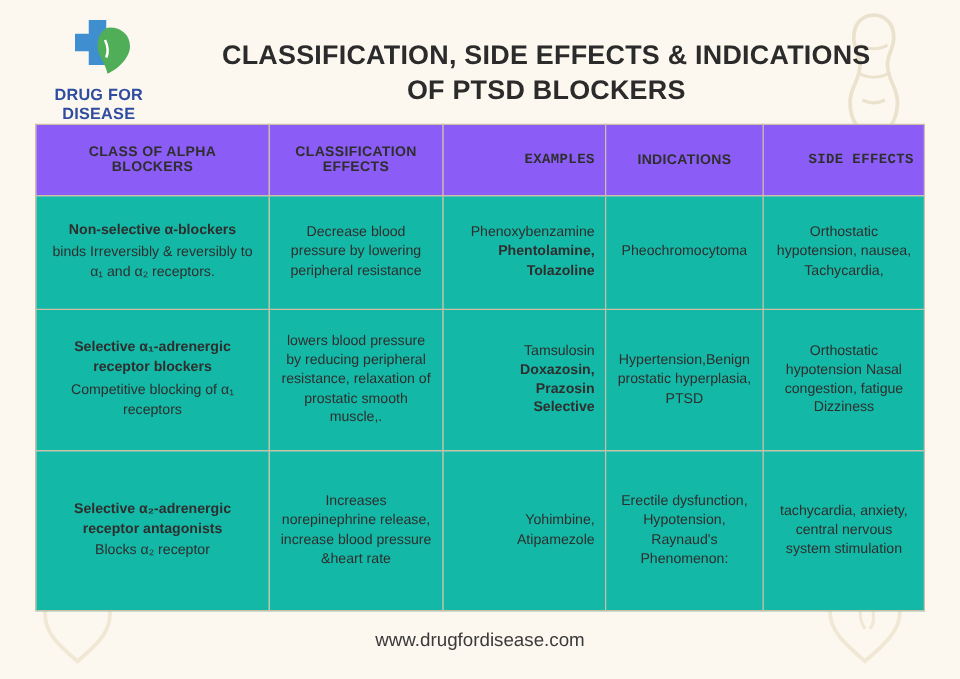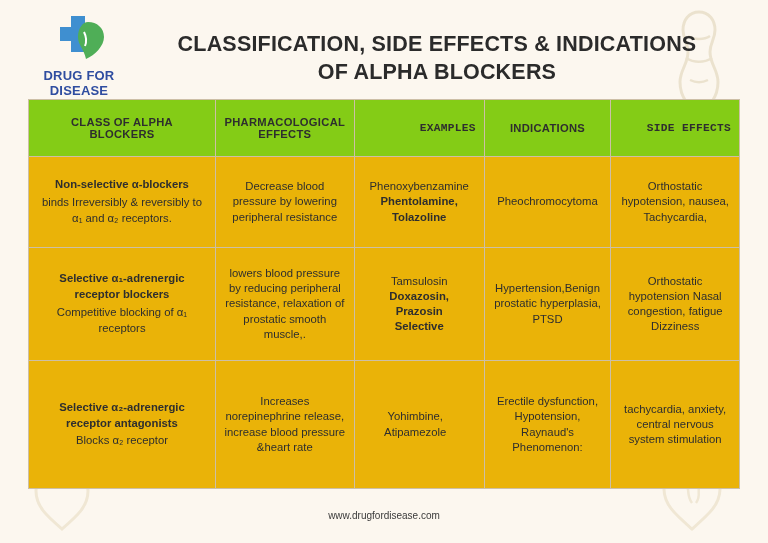--- a/index.html
+++ b/index.html
@@ -86,68 +86,68 @@
     width: 100%;
     table-layout: fixed;
   }
   table.t th, table.t td {
     border: 1px solid #cdbfa6;
     vertical-align: middle;
     padding: 6px 8px;
     color: #2e2e2e;
   }
   table.t thead th {
-    background: #84cc16;
+    background: #8b5cf6;
     font-size: 11.2px;
     font-weight: bold;
     letter-spacing: .3px;
     text-align: center;
     height: 44px;
   }
   table.t thead th.left {
     text-align: right;
     font-family: Liberation Mono, monospace;
   }
   table.t tbody td {
-    background: #eab308;
+    background: #14b8a6;
     font-size: 11.3px;
     text-align: center;
     line-height: 1.35;
   }
   table.t tbody td.cls {
     line-height: 1.4;
   }
   td.cls .cls-title {
     font-weight: bold;
     display: block;
     margin-bottom: 2px;
   }
   td.examples {
     text-align: left;
     padding-left: 16px;
   }
-  td.examples .ex-line { display: block; }
+  td.examples .ex-line { display: block; text-align: right; }
   td.examples .ex-line.b { font-weight: bold; }
   td.ind {
     text-align: left;
     padding-left: 12px;
   }
 
   .r1 td { height: 78px; }
   .r2 td { height: 100px; }
   .r3 td { height: 115px; }
 
   
   .footer {
     position: absolute;
     left: 0;
     right: 0;
     bottom: 22px;
     text-align: center;
-    font-size: 10px;
+    font-size: 15px;
     color: #3a3a3a;
   }
 </style>
 </head>
 <body>
 
 <div class="page">
 
   <svg class="bg-deco deco-tr" width="70" height="110" viewBox="0 0 70 110">
     <path d="M35 6c10 0 16 8 16 18 0 9-5 13-5 22 0 12 8 18 8 30 0 14-9 28-19 28S16 90 16 76c0-12 8-18 8-30 0-9-5-13-5-22C19 14 25 6 35 6z" fill="none" stroke="#e6dcc4" stroke-width="3"></path>
@@ -170,36 +170,36 @@
         <path d="M40 10c9 0 16 6 16 15s-9 18-18 22c-2-10-8-14-8-22 0-9 5-15 10-15z" fill="#4fae57"></path>
         <path d="M36 20c2 4 3 9 1 14" fill="none" stroke="#ffffff" stroke-width="2"></path>
       </svg>
     </div>
     <div class="logo-title">DRUG FOR DISEASE</div>
     <div class="logo-sub">HEALTH CARE</div>
   </div>
 
   <div class="heading">
     <div>CLASSIFICATION, SIDE EFFECTS &amp; INDICATIONS</div>
-    <div>OF ALPHA BLOCKERS</div>
+    <div>OF PTSD BLOCKERS</div>
   </div>
 
   <div class="table-wrap">
     <table class="t">
       <colgroup>
         <col style="width:26.3%">
         <col style="width:19.5%">
         <col style="width:18.3%">
         <col style="width:17.8%">
         <col style="width:18.1%">
       </colgroup>
       <thead>
         <tr>
           <th>CLASS OF ALPHA BLOCKERS</th>
-          <th>PHARMACOLOGICAL EFFECTS</th>
+          <th>CLASSIFICATION EFFECTS</th>
           <th class="left">EXAMPLES</th>
           <th>INDICATIONS</th>
           <th class="left">SIDE EFFECTS</th>
         </tr>
       </thead>
       <tbody>
         <tr class="r1">
           <td class="cls">
             <span class="cls-title">Non-selective α-blockers</span>
             <span>binds Irreversibly  &amp; reversibly to α₁ and α₂ receptors.</span>

